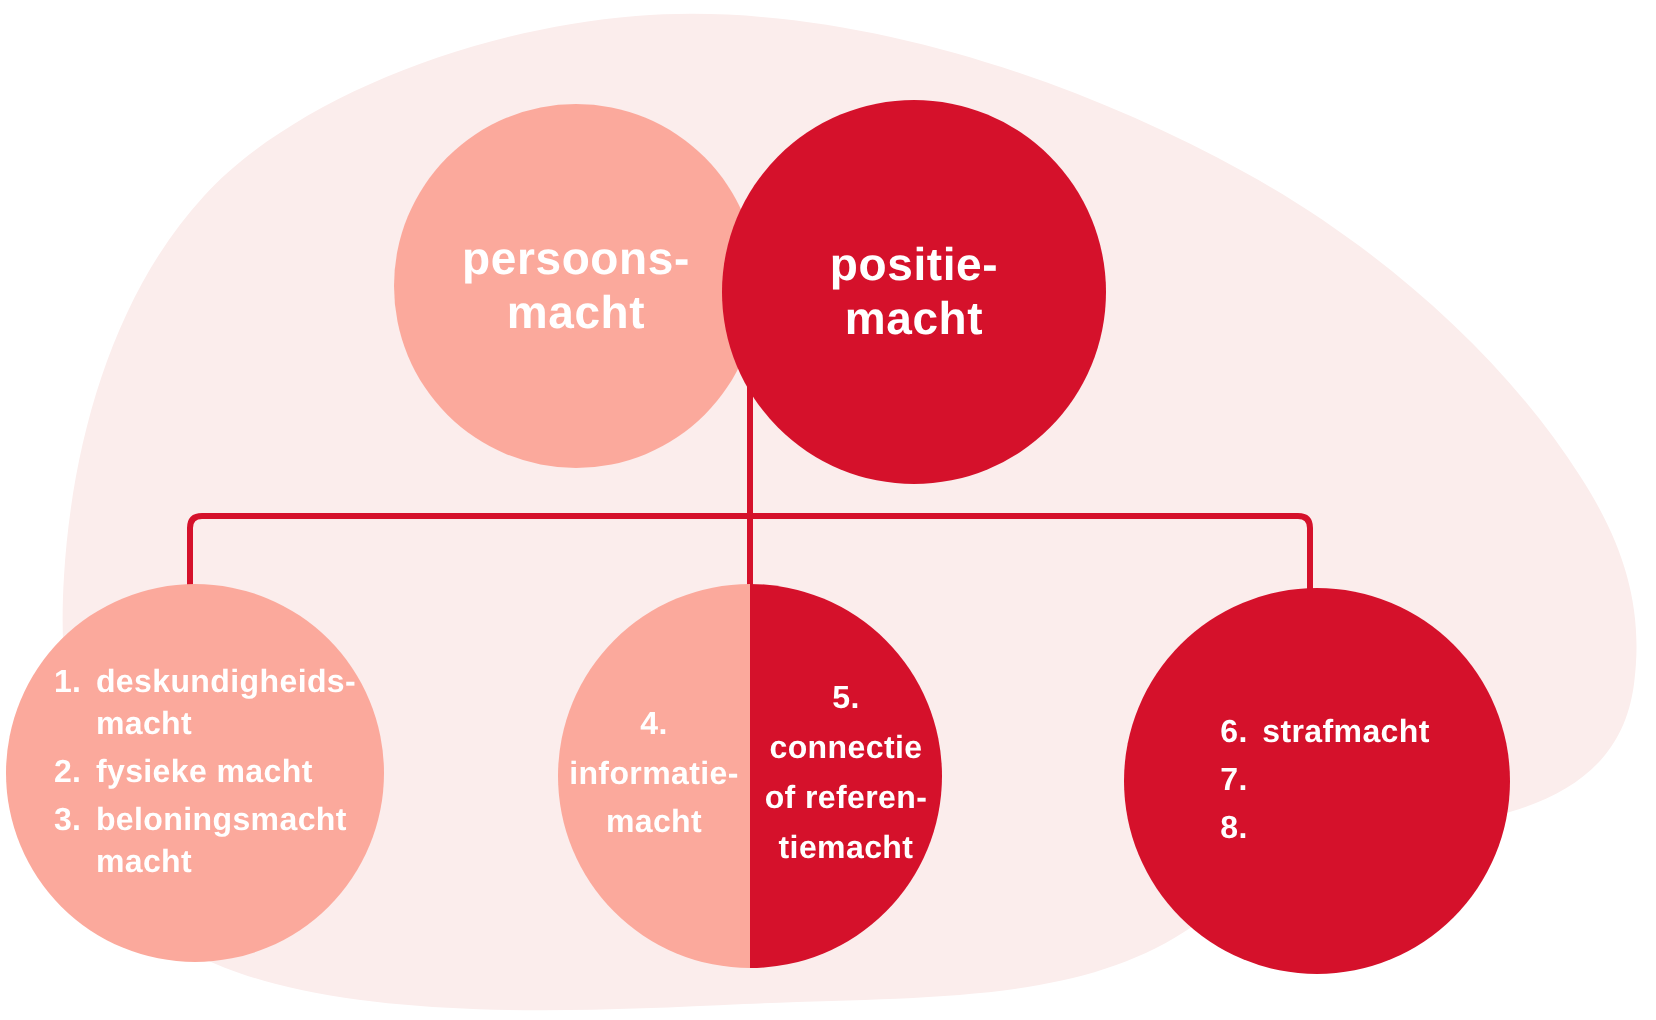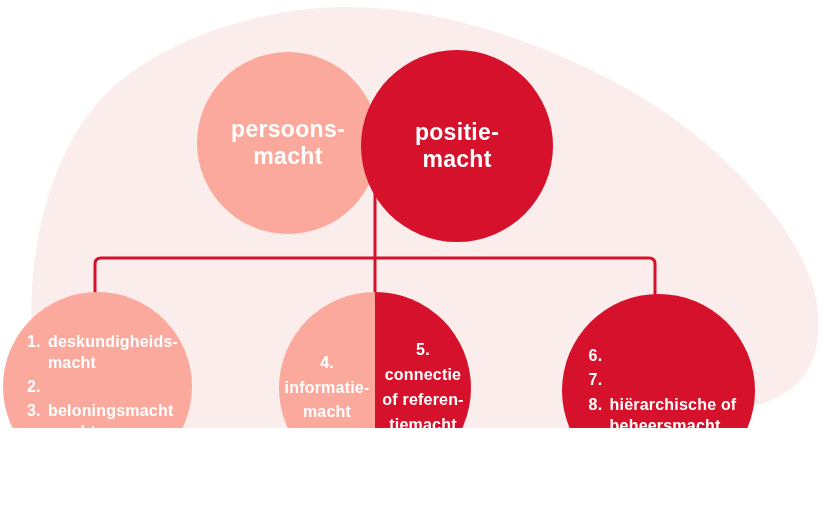--- a/index.html
+++ b/index.html
@@ -4,21 +4,21 @@
 <style>
   :root{
     --red:#D5112B;
     --pink:#FBA99C;
     --blob-bg:#FBEDEC;
     --text-color:#FFFFFF;
     --page-bg:#FFFFFF;
   }
   html,body{margin:0;padding:0;background:var(--page-bg);}
   .canvas{
-    position:relative;width:828px;height:428px;overflow:hidden;
+    position:relative;width:828px;height:510px;overflow:hidden;
     background:var(--page-bg);
     font-family:"Liberation Sans",sans-serif;
   }
   svg.layer{position:absolute;left:0;top:0;width:828px;height:510px;}
   .circle{
     position:absolute;border-radius:50%;
     display:flex;align-items:center;justify-content:center;
     color:var(--text-color);font-weight:700;box-sizing:border-box;
   }
   .c-pink{background:var(--pink);}
@@ -85,20 +85,21 @@
 
   <div class="circle c-pink" id="circle-bottom-left">
     <div class="list">
       <div class="list-item">
         <span class="num">1.</span>
         <span class="txt">deskundigheids-
 macht</span>
       </div>
       <div class="list-item">
         <span class="num">2.</span>
+        <span class="txt">fysieke macht</span>
       </div>
       <div class="list-item">
         <span class="num">3.</span>
         <span class="txt">beloningsmacht
 macht</span>
       </div>
     </div>
   </div>
 
   <div class="circle split" id="circle-bottom-middle">
@@ -108,25 +109,24 @@
     <div class="half">5.
 connectie
 of referen-
 tiemacht</div>
   </div>
 
   <div class="circle c-red" id="circle-bottom-right">
     <div class="list">
       <div class="list-item">
         <span class="num">6.</span>
+        <span class="txt">strafmacht</span>
       </div>
       <div class="list-item">
         <span class="num">7.</span>
       </div>
       <div class="list-item">
         <span class="num">8.</span>
-        <span class="txt">hiërarchische of
-beheersmacht</span>
       </div>
     </div>
   </div>
 
 </div>
 
 </body></html>

